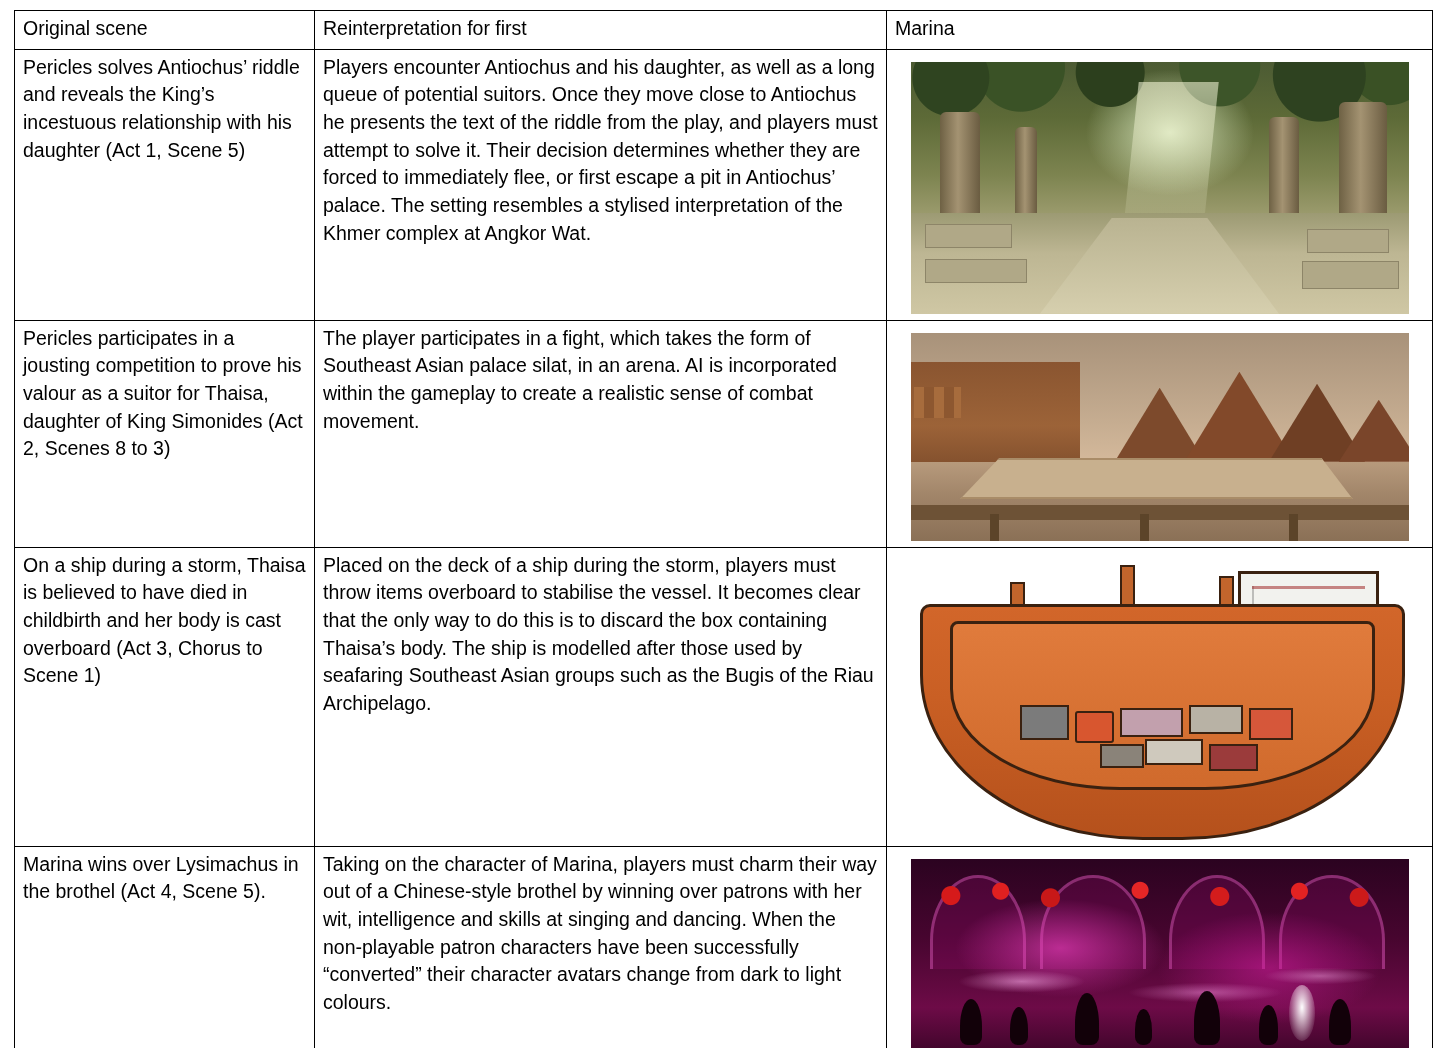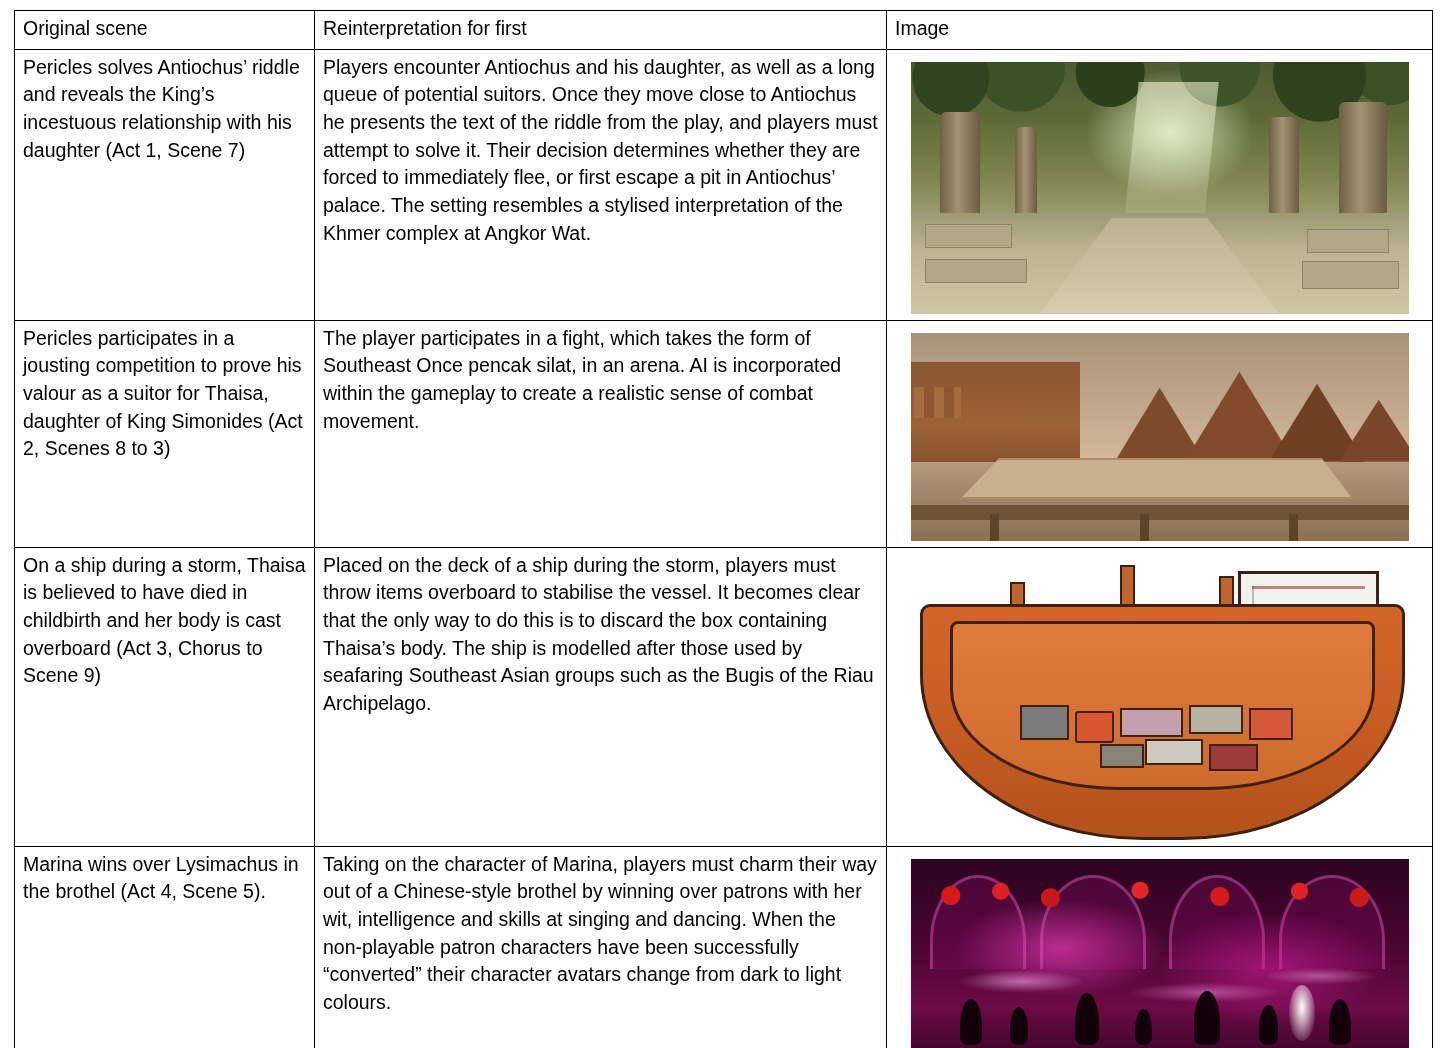--- a/index.html
+++ b/index.html
@@ -258,25 +258,25 @@
   <table class="scene-table">
     <colgroup>
       <col class="c1">
         <col class="c2">
         <col class="c3">
     </colgroup>
     <tbody>
       <tr class="hdr">
         <td>Original scene</td>
         <td>Reinterpretation for first</td>
-        <td>Image</td>
+        <td>Marina</td>
       </tr>
 
       <tr>
-        <td class="cell-text">Pericles solves Antiochus’ riddle and reveals the King’s incestuous relationship with his daughter (Act 1, Scene 7)</td>
+        <td class="cell-text">Pericles solves Antiochus’ riddle and reveals the King’s incestuous relationship with his daughter (Act 1, Scene 5)</td>
         <td class="cell-text">Players encounter Antiochus and his daughter, as well as a long queue of potential suitors. Once they move close to Antiochus he presents the text of the riddle from the play, and players must attempt to solve it. Their decision determines whether they are forced to immediately flee, or first escape a pit in Antiochus’ palace. The setting resembles a stylised interpretation of the Khmer complex at Angkor Wat.</td>
         <td class="img-cell">
           <div class="img-wrap">
             <div class="scene-img img-jungle">
               <div class="ij-canopy"></div>
               <div class="ij-shaft"></div>
               <div class="ij-trunk ij-t1"></div>
               <div class="ij-trunk ij-t2"></div>
               <div class="ij-trunk ij-t3"></div>
               <div class="ij-trunk ij-t4"></div>
@@ -286,21 +286,21 @@
               <div class="ij-stone ij-s2"></div>
               <div class="ij-stone ij-s3"></div>
               <div class="ij-stone ij-s4"></div>
             </div>
           </div>
         </td>
       </tr>
 
       <tr>
         <td class="cell-text">Pericles participates in a jousting competition to prove his valour as a suitor for Thaisa, daughter of King Simonides (Act 2, Scenes 8 to 3)</td>
-        <td class="cell-text">The player participates in a fight, which takes the form of Southeast Once pencak silat, in an arena. AI is incorporated within the gameplay to create a realistic sense of combat movement.</td>
+        <td class="cell-text">The player participates in a fight, which takes the form of Southeast Asian palace silat, in an arena. AI is incorporated within the gameplay to create a realistic sense of combat movement.</td>
         <td class="img-cell">
           <div class="img-wrap">
             <div class="scene-img img-arena">
               <div class="ia-sky"></div>
               <div class="ia-roof ia-r1"></div>
               <div class="ia-roof ia-r2"></div>
               <div class="ia-roof ia-r3"></div>
               <div class="ia-roof ia-r4"></div>
               <div class="ia-wall">
                 <div class="ia-wall-pan"></div>
@@ -310,21 +310,21 @@
               <div class="ia-beam"></div>
               <div class="ia-post ia-p1"></div>
               <div class="ia-post ia-p2"></div>
               <div class="ia-post ia-p3"></div>
             </div>
           </div>
         </td>
       </tr>
 
       <tr>
-        <td class="cell-text">On a ship during a storm, Thaisa is believed to have died in childbirth and her body is cast overboard (Act 3, Chorus to Scene 9)</td>
+        <td class="cell-text">On a ship during a storm, Thaisa is believed to have died in childbirth and her body is cast overboard (Act 3, Chorus to Scene 1)</td>
         <td class="cell-text">Placed on the deck of a ship during the storm, players must throw items overboard to stabilise the vessel. It becomes clear that the only way to do this is to discard the box containing Thaisa’s body. The ship is modelled after those used by seafaring Southeast Asian groups such as the Bugis of the Riau Archipelago.</td>
         <td class="img-cell">
           <div class="img-wrap">
             <div class="scene-img img-ship">
               <div class="is-mast is-m1"></div>
               <div class="is-mast is-m2"></div>
               <div class="is-mast is-m3"></div>
               <div class="is-mast is-m4"></div>
               <div class="is-sail">
                 <div class="is-sail-lines"></div>

